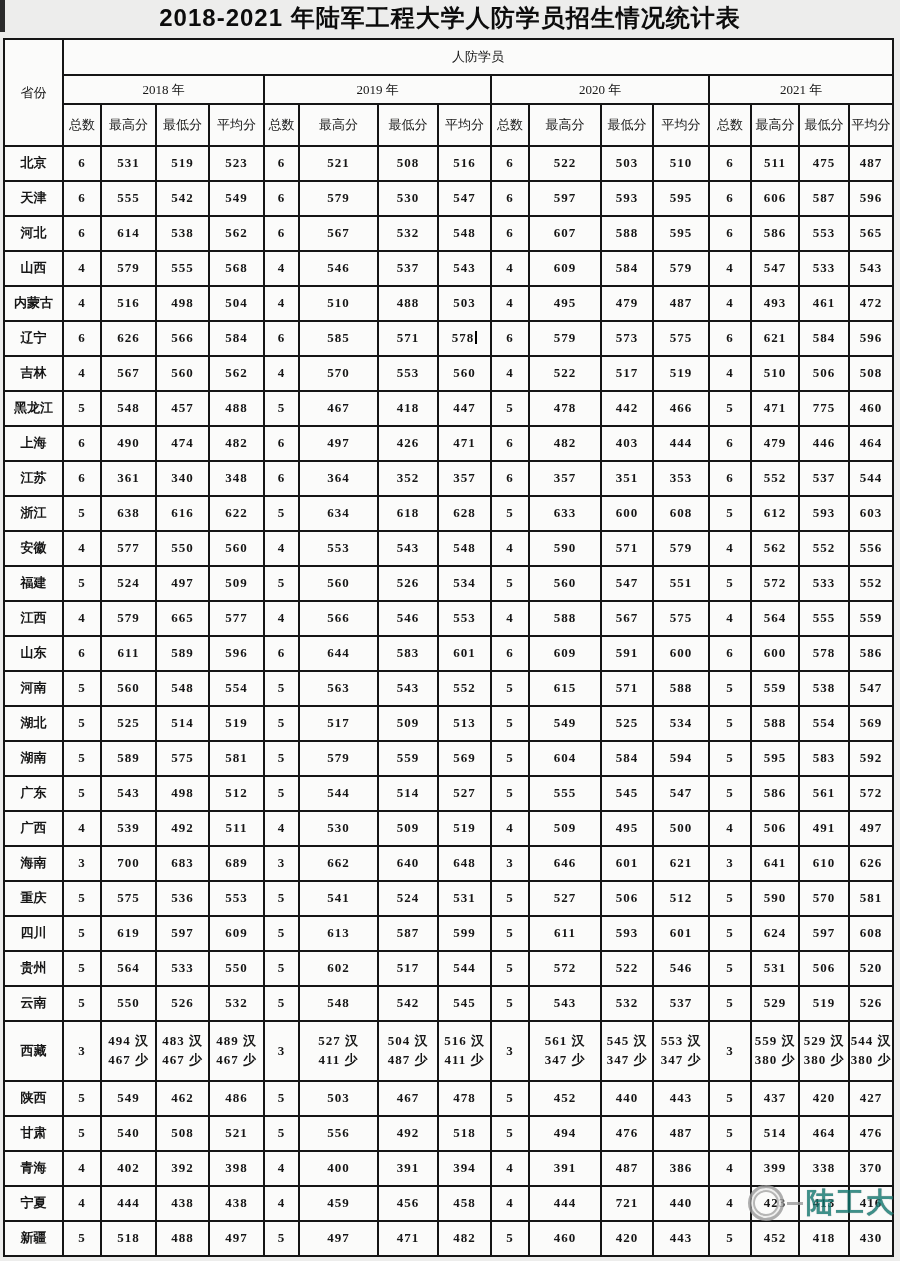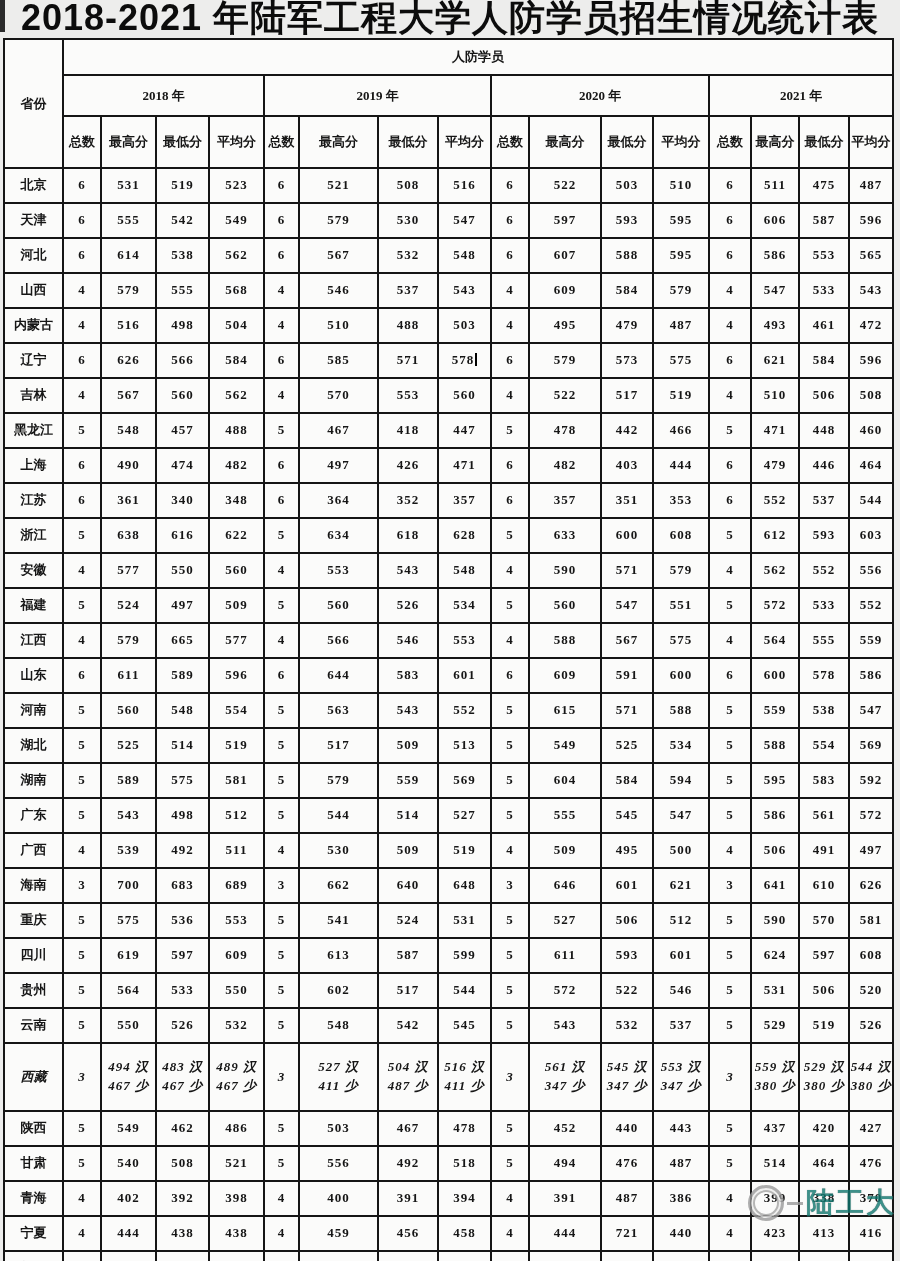--- a/index.html
+++ b/index.html
@@ -5,35 +5,35 @@
   html,body{margin:0;padding:0;background:#dedede;}
   .page{
     position:relative;width:900px;height:1261px;margin:0 auto;
     background:#ededec;overflow:hidden;
     font-family:"Liberation Serif","DejaVu Serif",serif;
   }
   .edge-bar{position:absolute;left:0;top:0;width:5px;height:32px;background:#2b2b2b;}
   .doc-title{
     margin:0;padding:1px 0 3px 0;text-align:center;
     font-family:"Liberation Sans","DejaVu Sans",sans-serif;
-    font-weight:bold;font-size:36px;letter-spacing:1px;color:#0c0c0c;line-height:34px;
+    font-weight:bold;font-size:24px;letter-spacing:1px;color:#0c0c0c;line-height:34px;
   }
   table.stats{
     position:absolute;left:3px;top:38px;width:889px;
     border-collapse:collapse;table-layout:fixed;background:#fbfbfa;
   }
   .stats th,.stats td{
     border:2px solid #151515;text-align:center;vertical-align:middle;
     padding:0;color:#161616;font-size:13px;letter-spacing:1px;
     overflow:hidden;white-space:pre-line;
   }
-  .stats thead th{font-weight:bold;letter-spacing:0;}
-  tr.hrow1{height:36px;} tr.hrow2{height:41px;} tr.hrow3{height:52px;}
+  .stats thead th{font-weight:normal;letter-spacing:0;}
+  tr.hrow1{height:36px;} tr.hrow2{height:29px;} tr.hrow3{height:42px;}
   .stats tbody tr{height:35px;}
-  .stats tbody tr.tall{height:68px;font-style:italic;}
+  .stats tbody tr.tall{height:60px;}
   .stats tbody td{font-weight:bold;line-height:1.45;}
   .stats td.prov{letter-spacing:0;font-size:13px;}
   .cursor{display:inline-block;width:2px;height:13px;background:#000;vertical-align:-2px;margin-left:1px;}
   .watermark{
     position:absolute;left:748px;top:1185px;display:flex;align-items:center;gap:3px;
     color:#8e8e8e;opacity:.8;pointer-events:none;
   }
   .wm-emblem{
     width:30px;height:30px;border:3px solid #9a9a9a;border-radius:50%;
     box-shadow:inset 0 0 0 2px #ededec, inset 0 0 0 4px #a5a5a5;flex:0 0 auto;
@@ -246,21 +246,21 @@
           <td>5</td>
           <td>467</td>
           <td>418</td>
           <td>447</td>
           <td>5</td>
           <td>478</td>
           <td>442</td>
           <td>466</td>
           <td>5</td>
           <td>471</td>
-          <td>448</td>
+          <td>775</td>
           <td>460</td>
         </tr>
         <tr>
           <td class="prov">上海</td>
           <td>6</td>
           <td>490</td>
           <td>474</td>
           <td>482</td>
           <td>6</td>
           <td>497</td>

